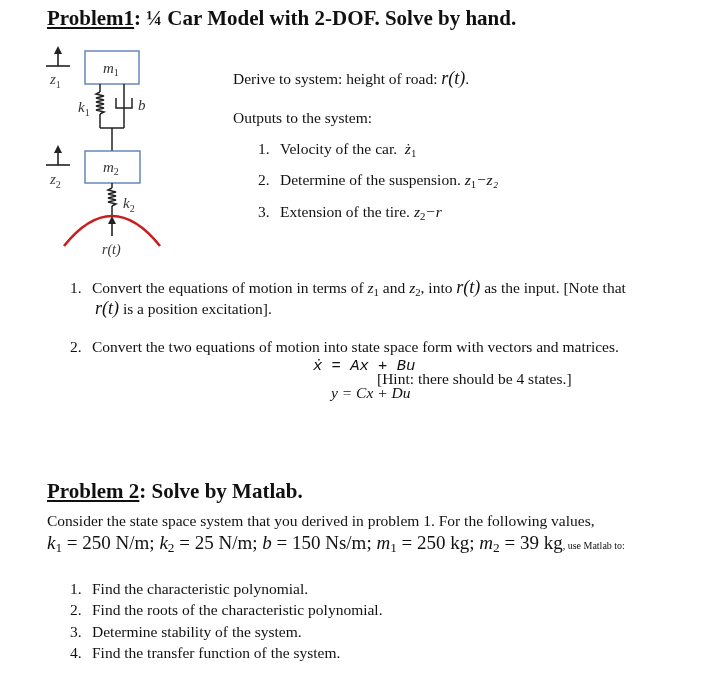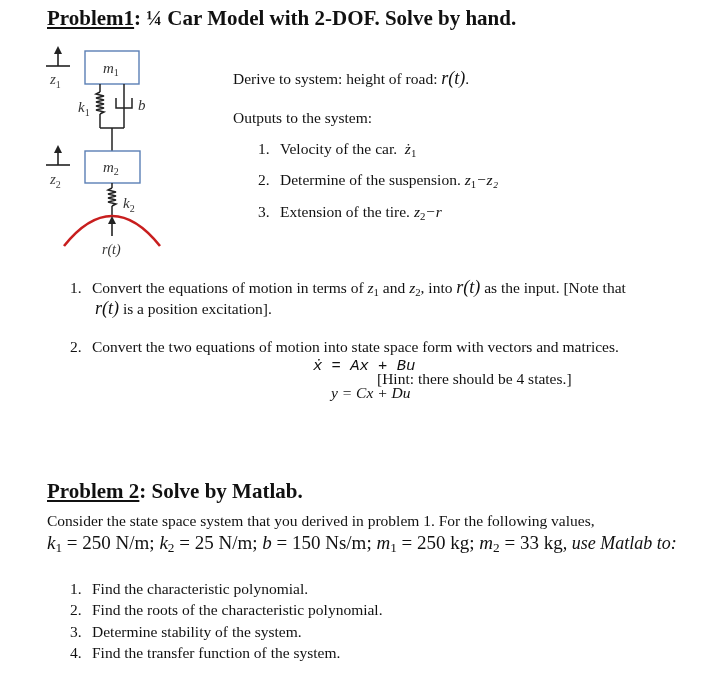--- a/index.html
+++ b/index.html
@@ -114,21 +114,21 @@
   <span class="u">Problem 2</span><span>: Solve by Matlab.</span>
 </div>
 
 <div class="abs txt" style="left:47px; top:512px;">Consider the state space system that you derived in problem 1. For the following values,</div>
 
 <div class="abs" style="left:47px; top:532px; font-size:19px;">
   <span class="math">k</span><sub>1</sub><span> = 250 N/m;</span>
   <span class="math">k</span><sub>2</sub><span> = 25 N/m;</span>
   <span class="math">b</span><span> = 150 Ns/m;</span>
   <span class="math">m</span><sub>1</sub><span> = 250 kg;</span>
-  <span class="math">m</span><sub>2</sub><span> = 33 kg</span><span style="font-size:18px;font-style:italic;">, use Matlab to:</span>
+  <span class="math">m</span><sub>2</sub><span> = 39 kg</span><span style="font-size:10px;">, use Matlab to:</span>
 </div>
 
 <div class="abs txt" style="left:70px; top:580px;">
   <span class="num">1.</span><span>Find the characteristic polynomial.</span>
 </div>
 <div class="abs txt" style="left:70px; top:601px;">
   <span class="num">2.</span><span>Find the roots of the characteristic polynomial.</span>
 </div>
 <div class="abs txt" style="left:70px; top:623px;">
   <span class="num">3.</span><span>Determine stability of the system.</span>

